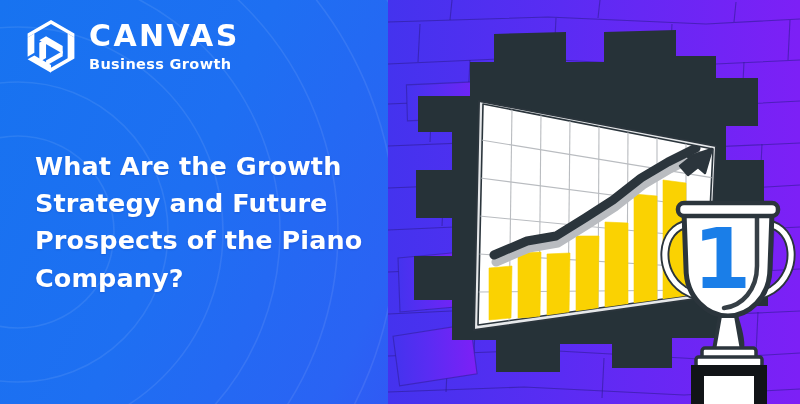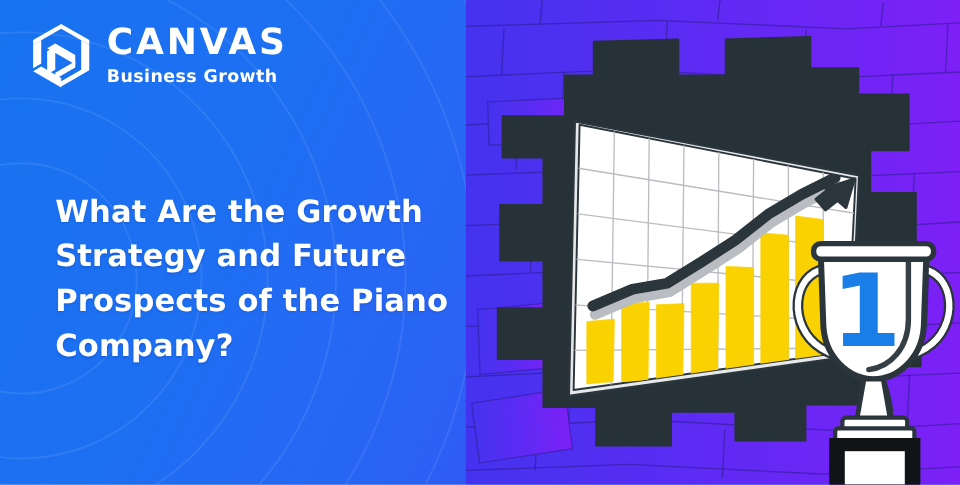--- a/index.html
+++ b/index.html
@@ -71,21 +71,21 @@
   .headline {
     position: absolute;
     left: 30px;
     top: 143px;
     width: 330px;
     color: #ffffff;
     font-size: 25.5px;
     font-weight: 700;
     line-height: 1.46;
     letter-spacing: 0.1px;
-    margin: 16px;
+    margin: 5px;
     text-shadow: 0 1px 2px rgba(10,30,120,0.18);
   }
 
   
   .illustration {
     position: absolute;
     left: 0; top: 0;
     width: 800px; height: 404px;
     pointer-events: none;
   }

